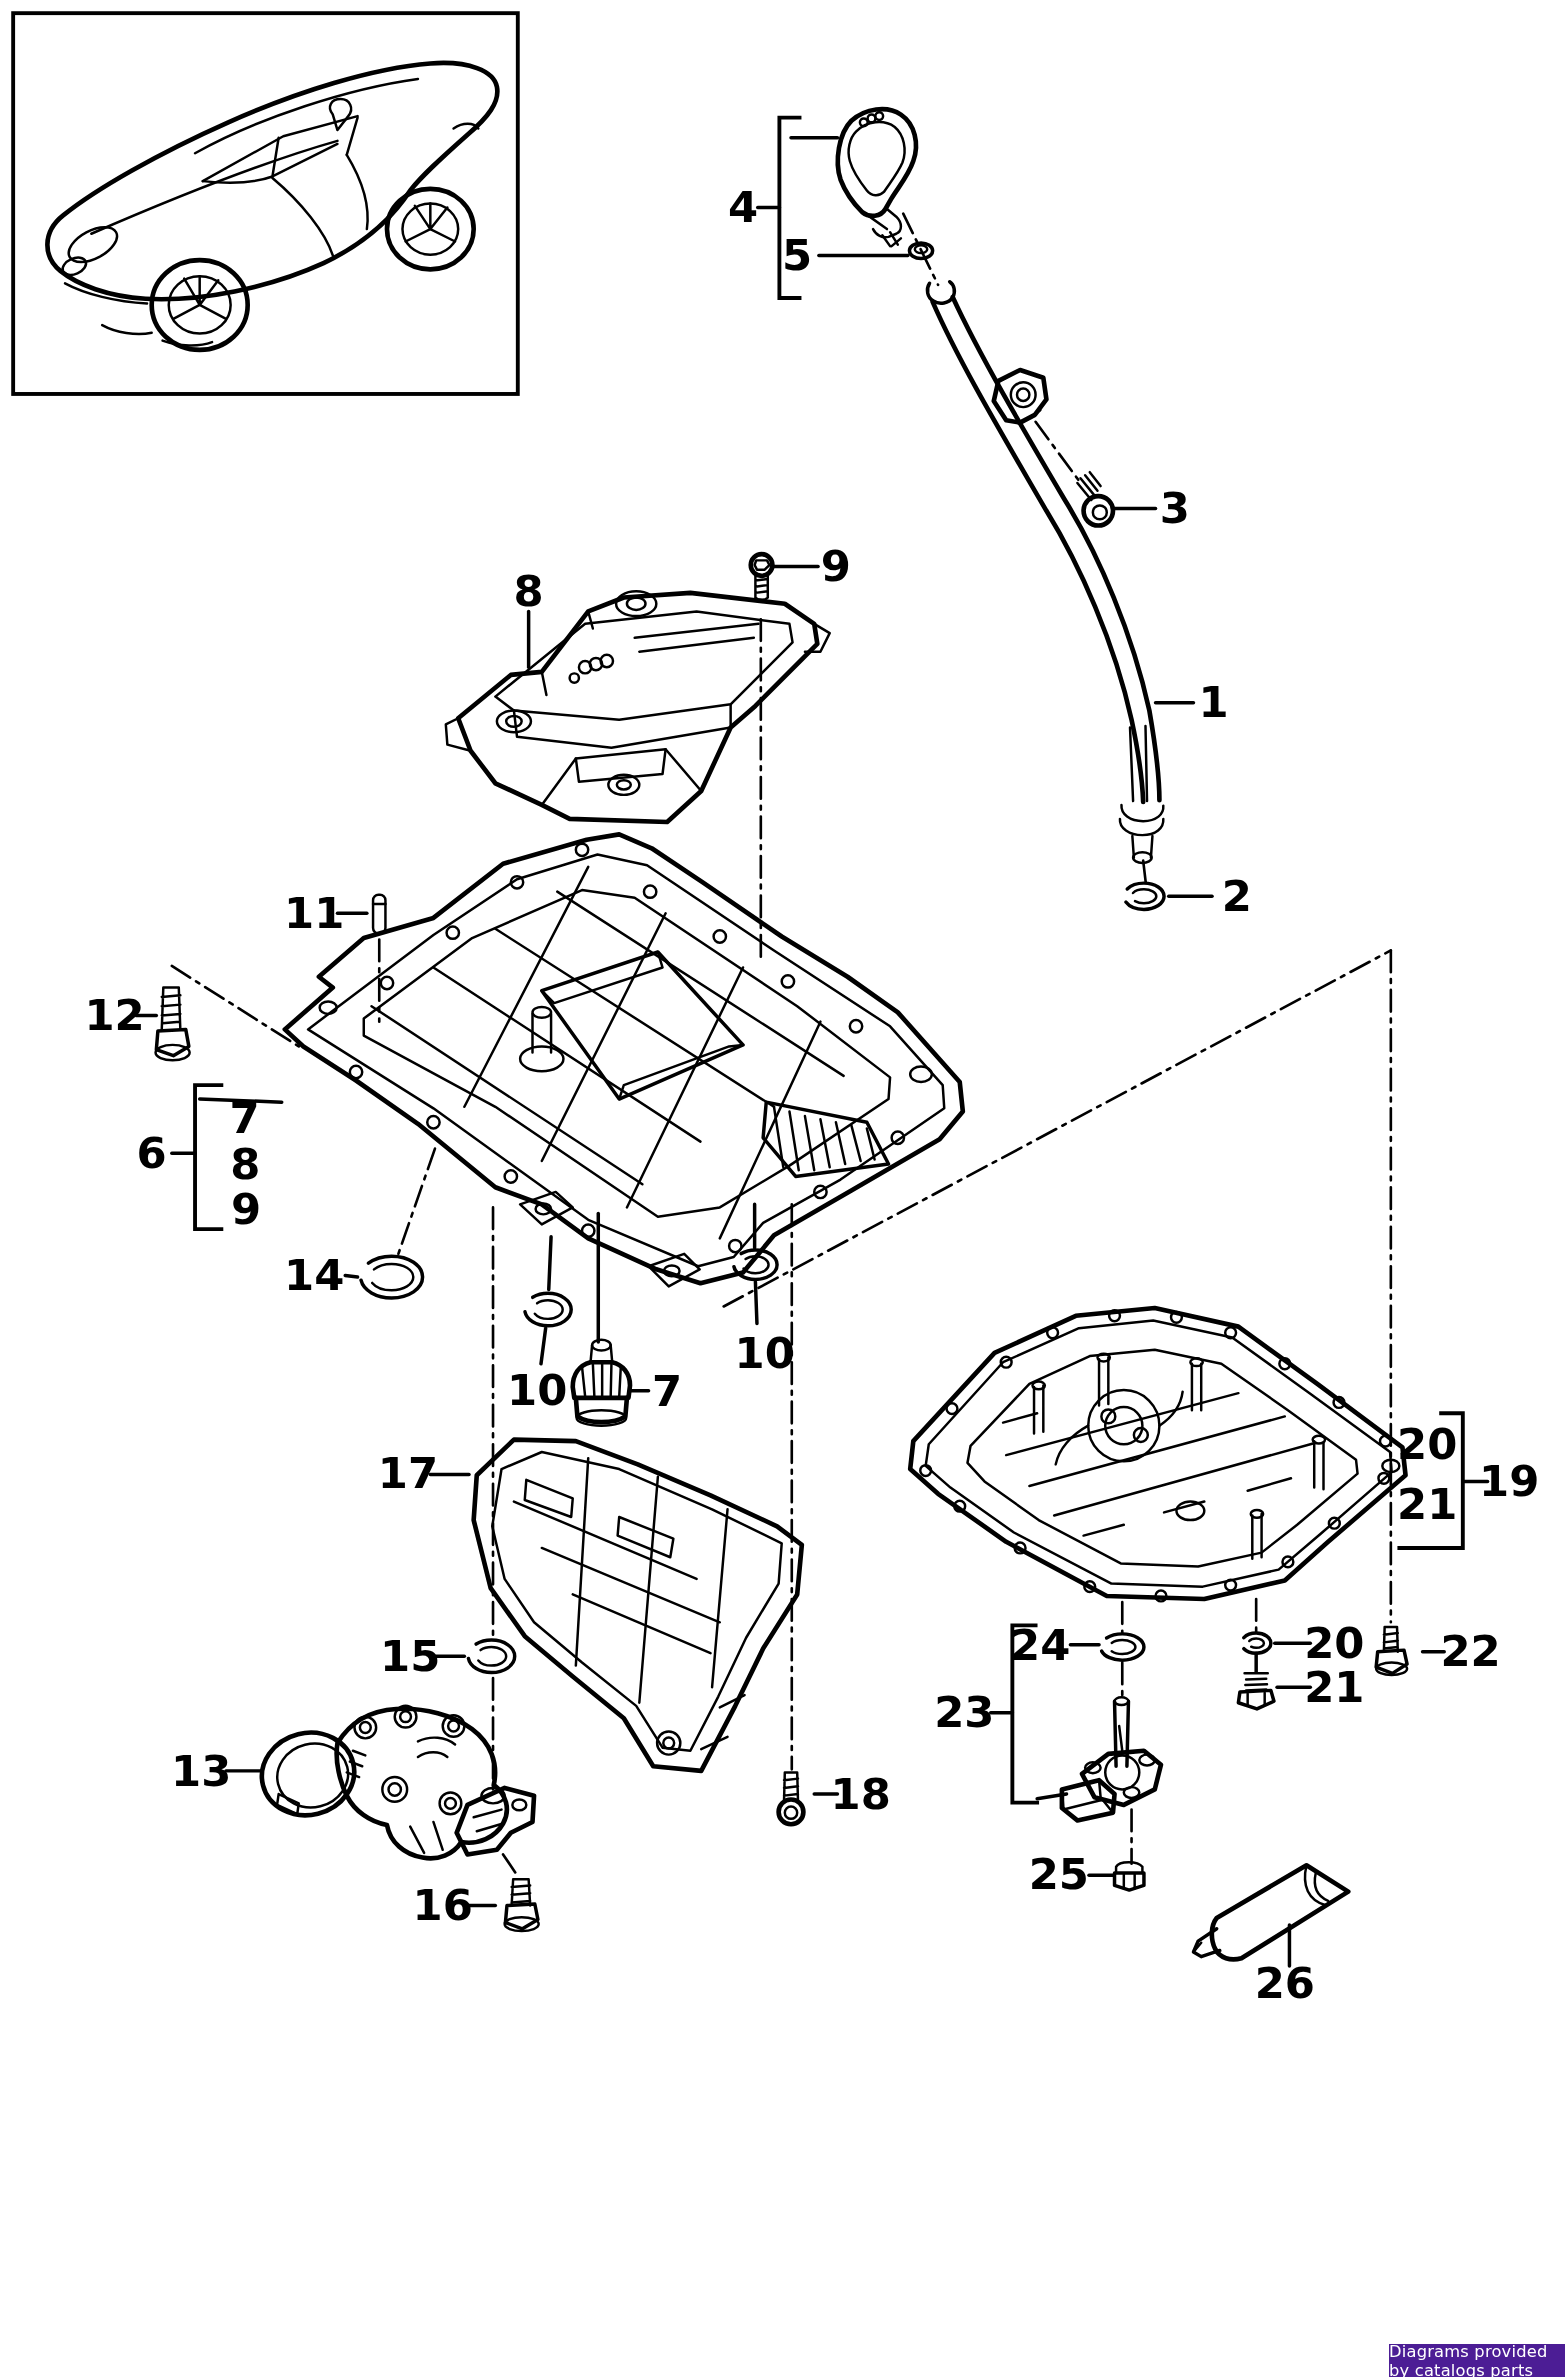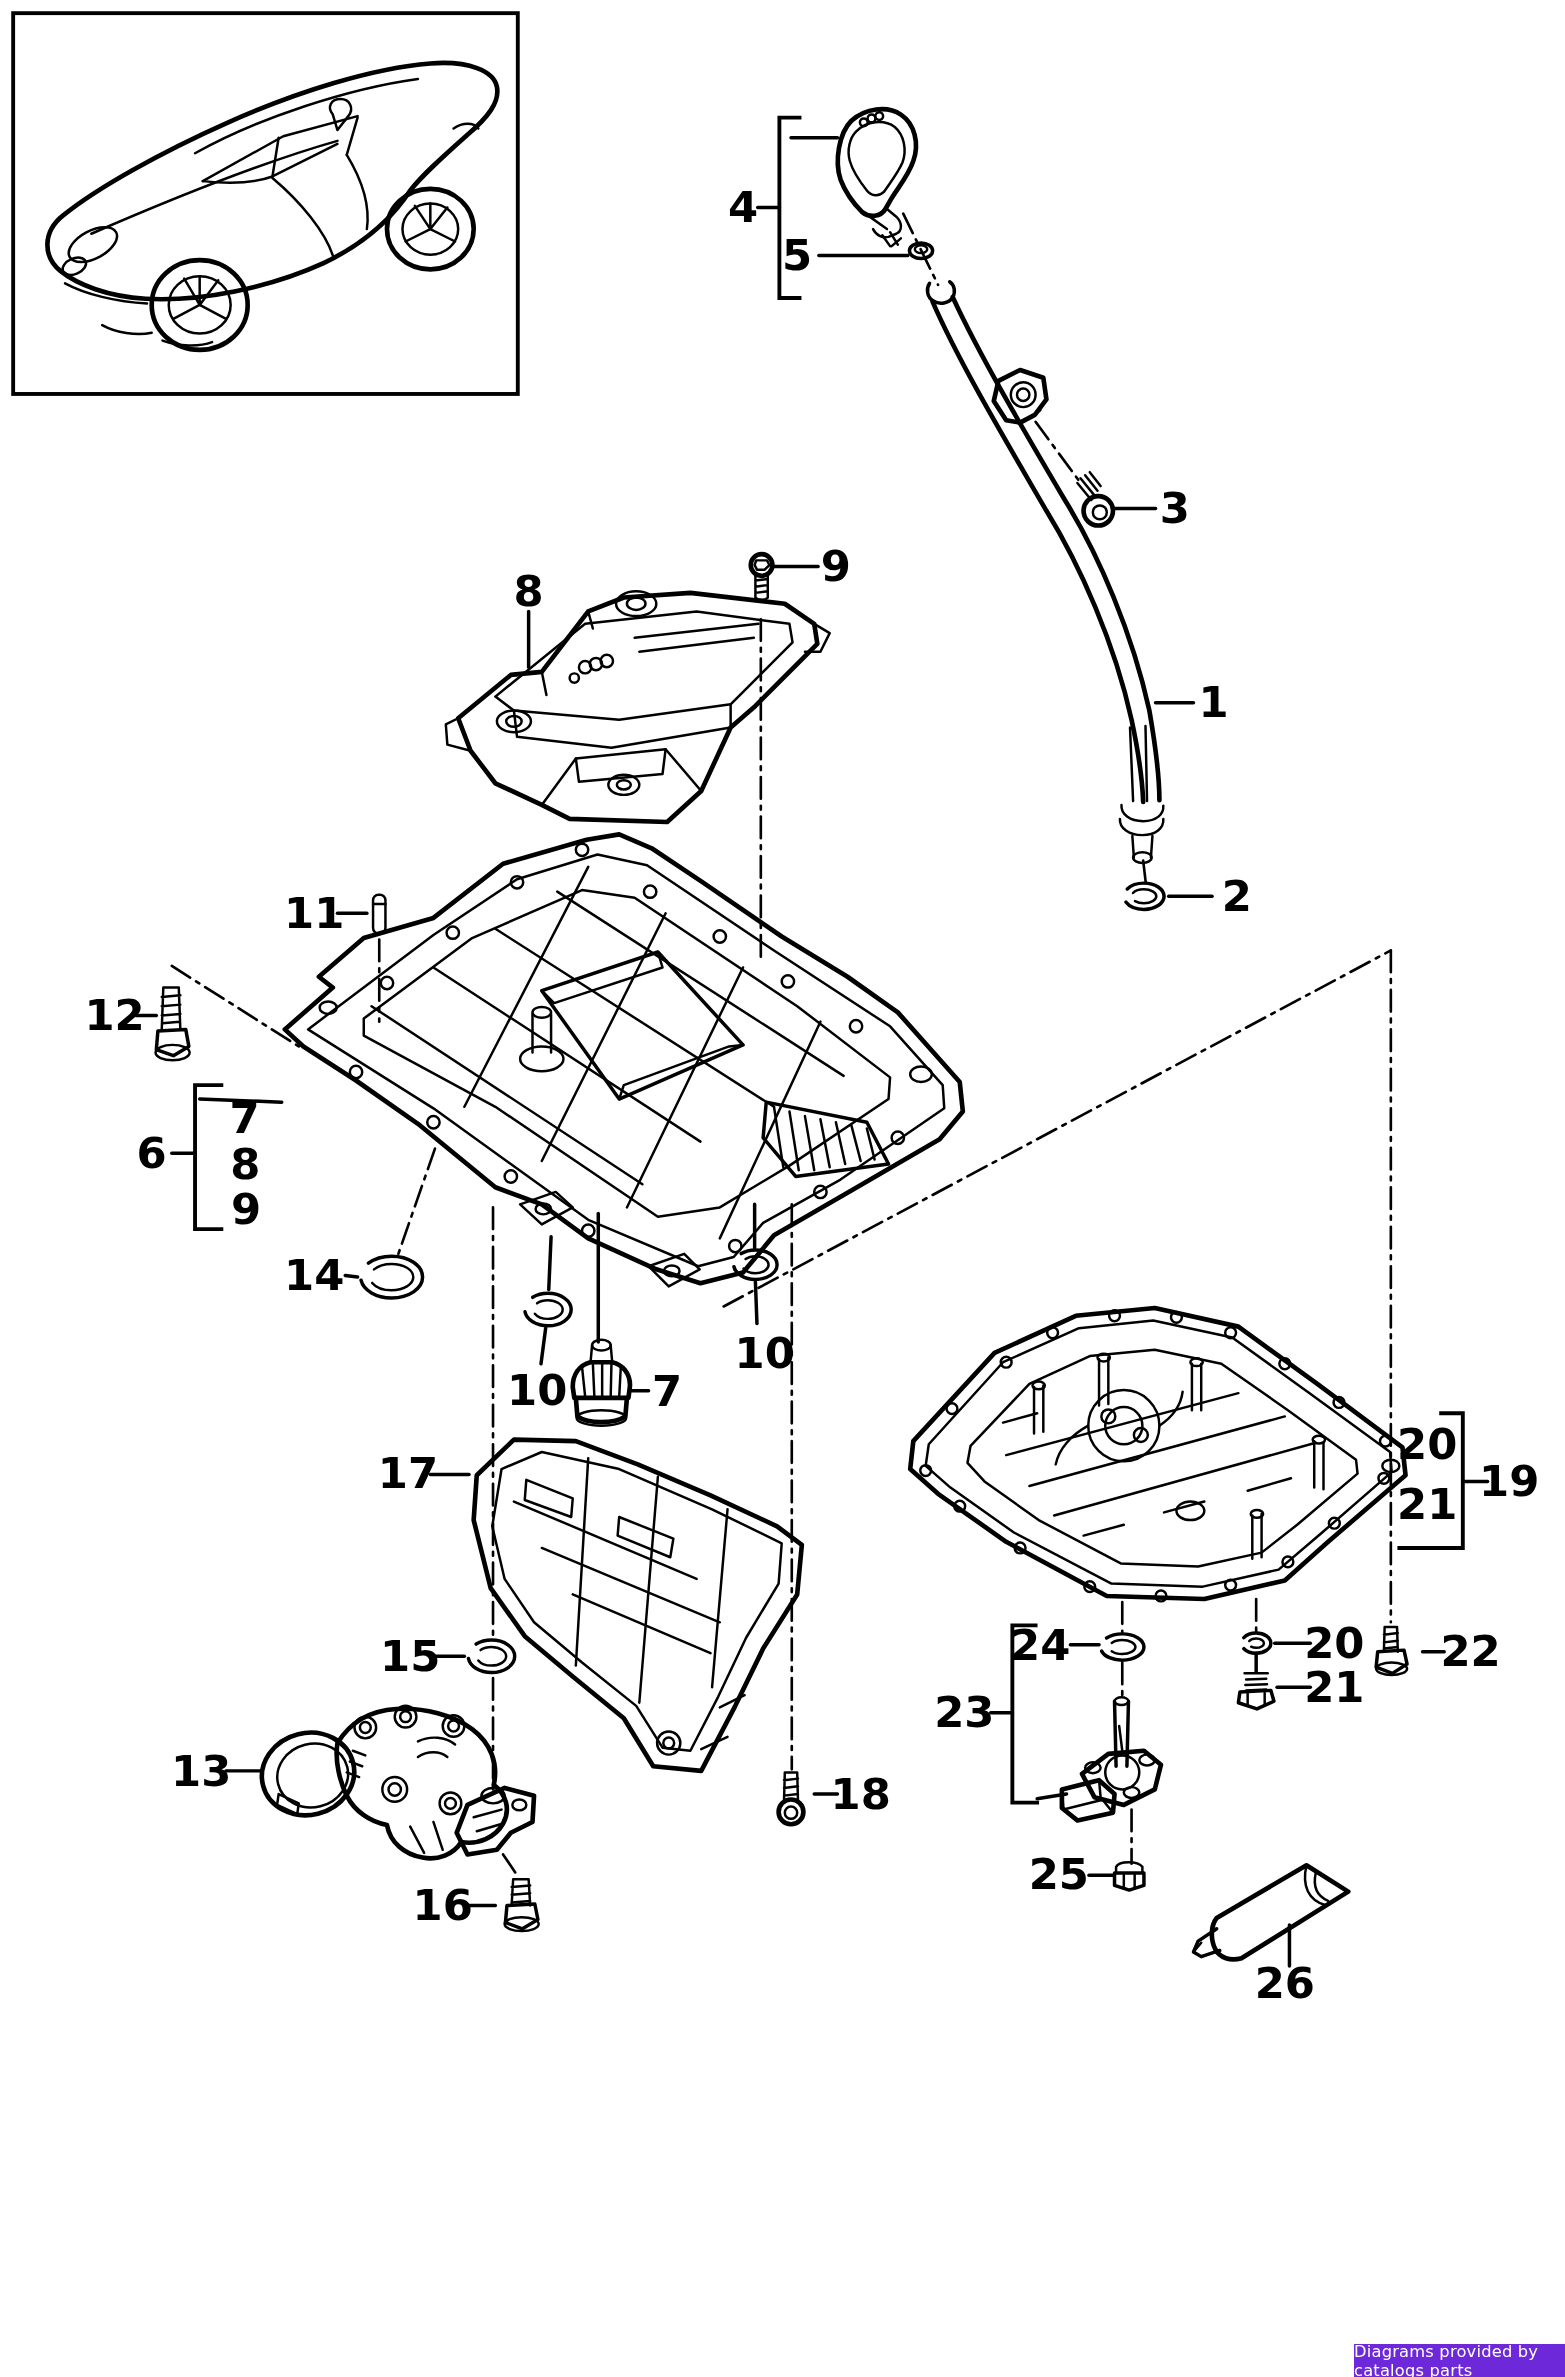--- a/index.html
+++ b/index.html
@@ -17,22 +17,22 @@
   svg{position:absolute;inset:0;display:block;}
   .part{fill:none;stroke:var(--line);stroke-width:6;stroke-linejoin:round;stroke-linecap:round;}
   .det{fill:none;stroke:var(--line);stroke-width:3.2;stroke-linejoin:round;stroke-linecap:round;}
   .mid{fill:none;stroke:var(--line);stroke-width:4.5;stroke-linejoin:round;stroke-linecap:round;}
   .lead{fill:none;stroke:var(--line);stroke-width:4.5;stroke-linecap:round;}
   .brk{fill:none;stroke:var(--line);stroke-width:5;stroke-linecap:square;}
   .dash{fill:none;stroke:var(--line);stroke-width:3.4;stroke-dasharray:28 9 5 9;stroke-linecap:round;}
   .callout{font-family:"DejaVu Sans", sans-serif;font-weight:700;font-size:56px;fill:var(--line);}
   .watermark{
     position:absolute;right:0;bottom:0;
-    width:211px;height:33px;
-    background:#6d28d9;color:#fff;
+    width:176px;height:33px;
+    background:#4c1d95;color:#fff;
     display:flex;align-items:center;justify-content:center;
     font-size:16.3px;letter-spacing:0.2px;
     font-family:"DejaVu Sans", sans-serif;
   }
 </style>
 </head>
 <body>
 
 <div class="canvas">
 <svg viewBox="0 0 2022 3071" xmlns="http://www.w3.org/2000/svg">

